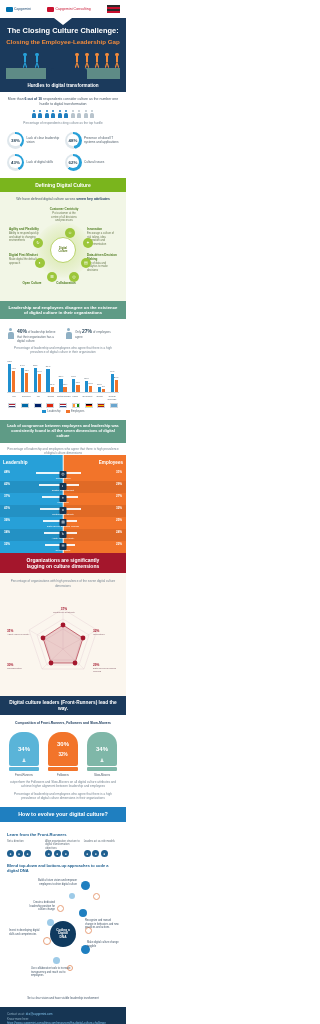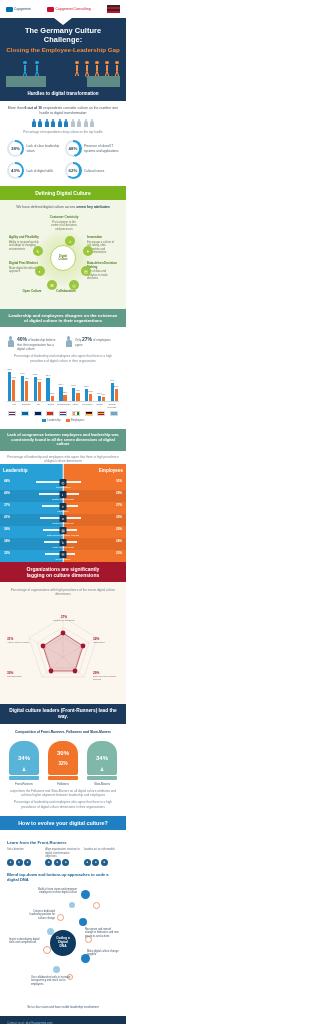--- a/index.html
+++ b/index.html
@@ -231,21 +231,21 @@
     <div class="sogeti">
       <i></i>
         <i></i>
         <i></i>
         <i></i>
     </div>
   </div>
 
   <div class="hero">
     <div class="hero-notch"></div>
-    <h1>The Germany Culture Challenge:</h1>
+    <h1>The Closing Culture Challenge:</h1>
     <h2>Closing the Employee-Leadership Gap</h2>
     <div class="hero-figs">
       <div class="cliffL"></div>
         <div class="cliffR"></div>
         <div class="gap-dark"></div>
       <div class="person p-blue" style="left:16px">
           <b></b>
           <s></s>
           <u></u>
         </div>

